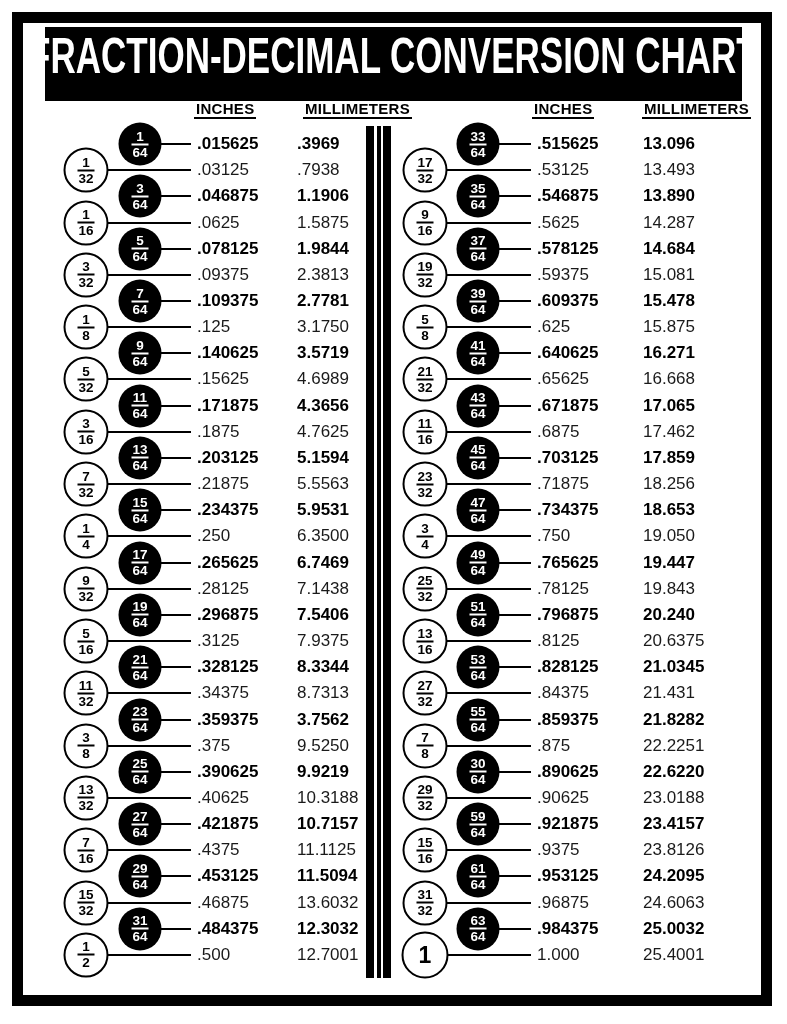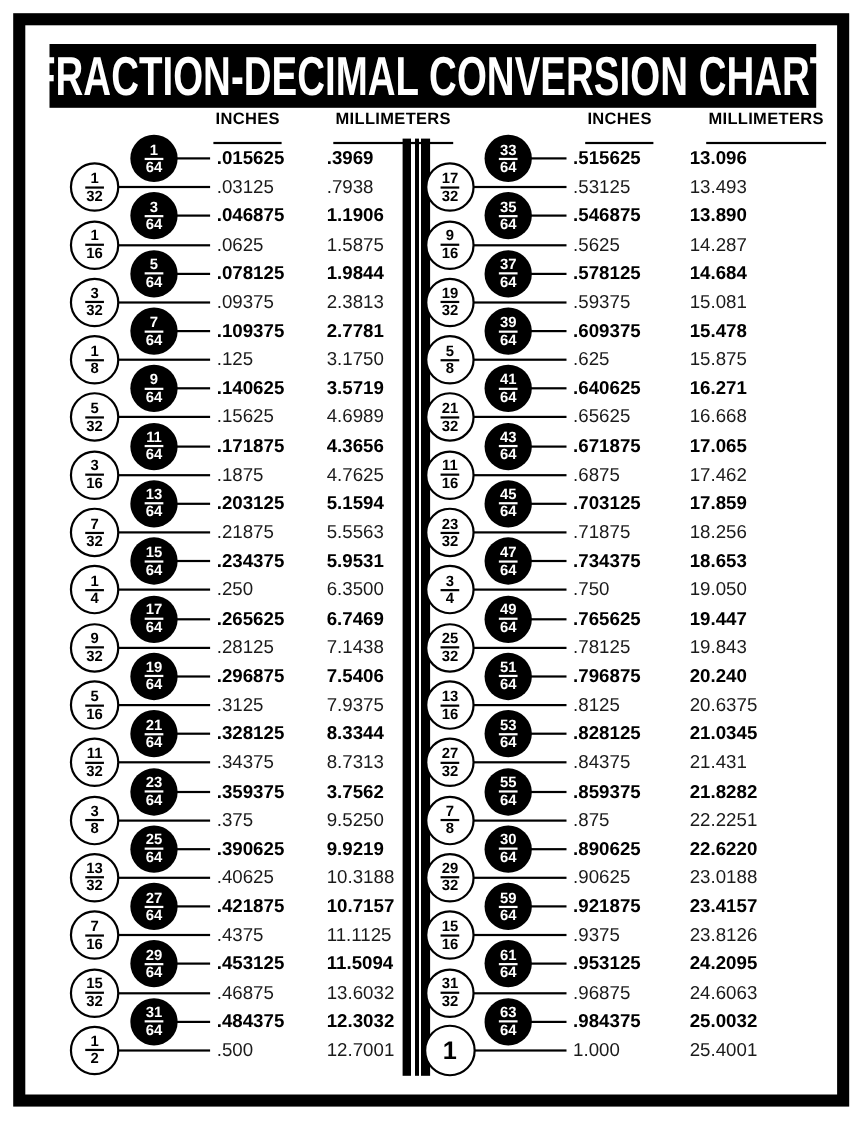--- a/index.html
+++ b/index.html
@@ -5,47 +5,47 @@
   html,body{margin:0;padding:0;background:#ffffff;}
   .page{
     position:relative;width:787px;height:1024px;background:#ffffff;
     font-family:"Liberation Sans", sans-serif;color:#000;overflow:hidden;
   }
   .frame{
     position:absolute;left:12px;top:12px;right:15px;bottom:18px;
     border:11px solid #000;
   }
   .title-bar{
-    position:absolute;left:45px;top:40px;width:697px;height:58px;
+    position:absolute;left:45px;top:27px;width:697px;height:74px;
     background:#000;display:flex;align-items:flex-start;justify-content:center;
   }
   .title{
     color:#fff;font-weight:bold;font-size:50px;white-space:nowrap;
     transform:scaleX(0.70);transform-origin:center;letter-spacing:0px;
   }
   .col-header{
     position:absolute;top:100px;font-weight:bold;font-size:15px;
-    letter-spacing:0.3px;border-bottom:2.5px solid #000;padding:0 2px 12px 2px;
+    letter-spacing:0.3px;border-bottom:2.5px solid #000;padding:0 2px 0 2px;
   }
   .h-in-left{left:194px;}
   .h-mm-left{left:303px;}
   .h-in-right{left:532px;}
   .h-mm-right{left:642px;}
   .divider{
     position:absolute;left:366px;top:126px;width:25px;height:852px;
     background:linear-gradient(to right,
       #000 0px, #000 8px,
       transparent 8px, transparent 11px,
       #000 11px, #000 15px,
       transparent 15px, transparent 17px,
       #000 17px, #000 25px);
   }
   .col{position:absolute;top:131px;width:330px;height:838px;}
   .col-left {left:47px; --cx-light:39px; --cx-dark:93px; --x-in:150px; --x-mm:250px;}
-  .col-right{left:372px;text-align:right;--cx-light:37px; --cx-dark:90px; --x-in:149px; --x-mm:255px;}
+  .col-right{left:388px;text-align:right;--cx-light:37px; --cx-dark:90px; --x-in:149px; --x-mm:255px;}
   .row{position:relative;height:26.17px;}
   .leader{position:absolute;top:calc(50% - 1px);height:2px;background:#000;z-index:1;}
   .r-light .leader{left:var(--cx-light);width:calc(var(--x-in) - var(--cx-light) - 6px);}
   .r-dark  .leader{left:var(--cx-dark); width:calc(var(--x-in) - var(--cx-dark) - 6px);}
   .circle{
     position:absolute;top:50%;transform:translate(-50%,-50%);z-index:2;
     border-radius:50%;display:flex;flex-direction:column;
     align-items:center;justify-content:center;box-sizing:border-box;
   }
   .r-light .circle{

